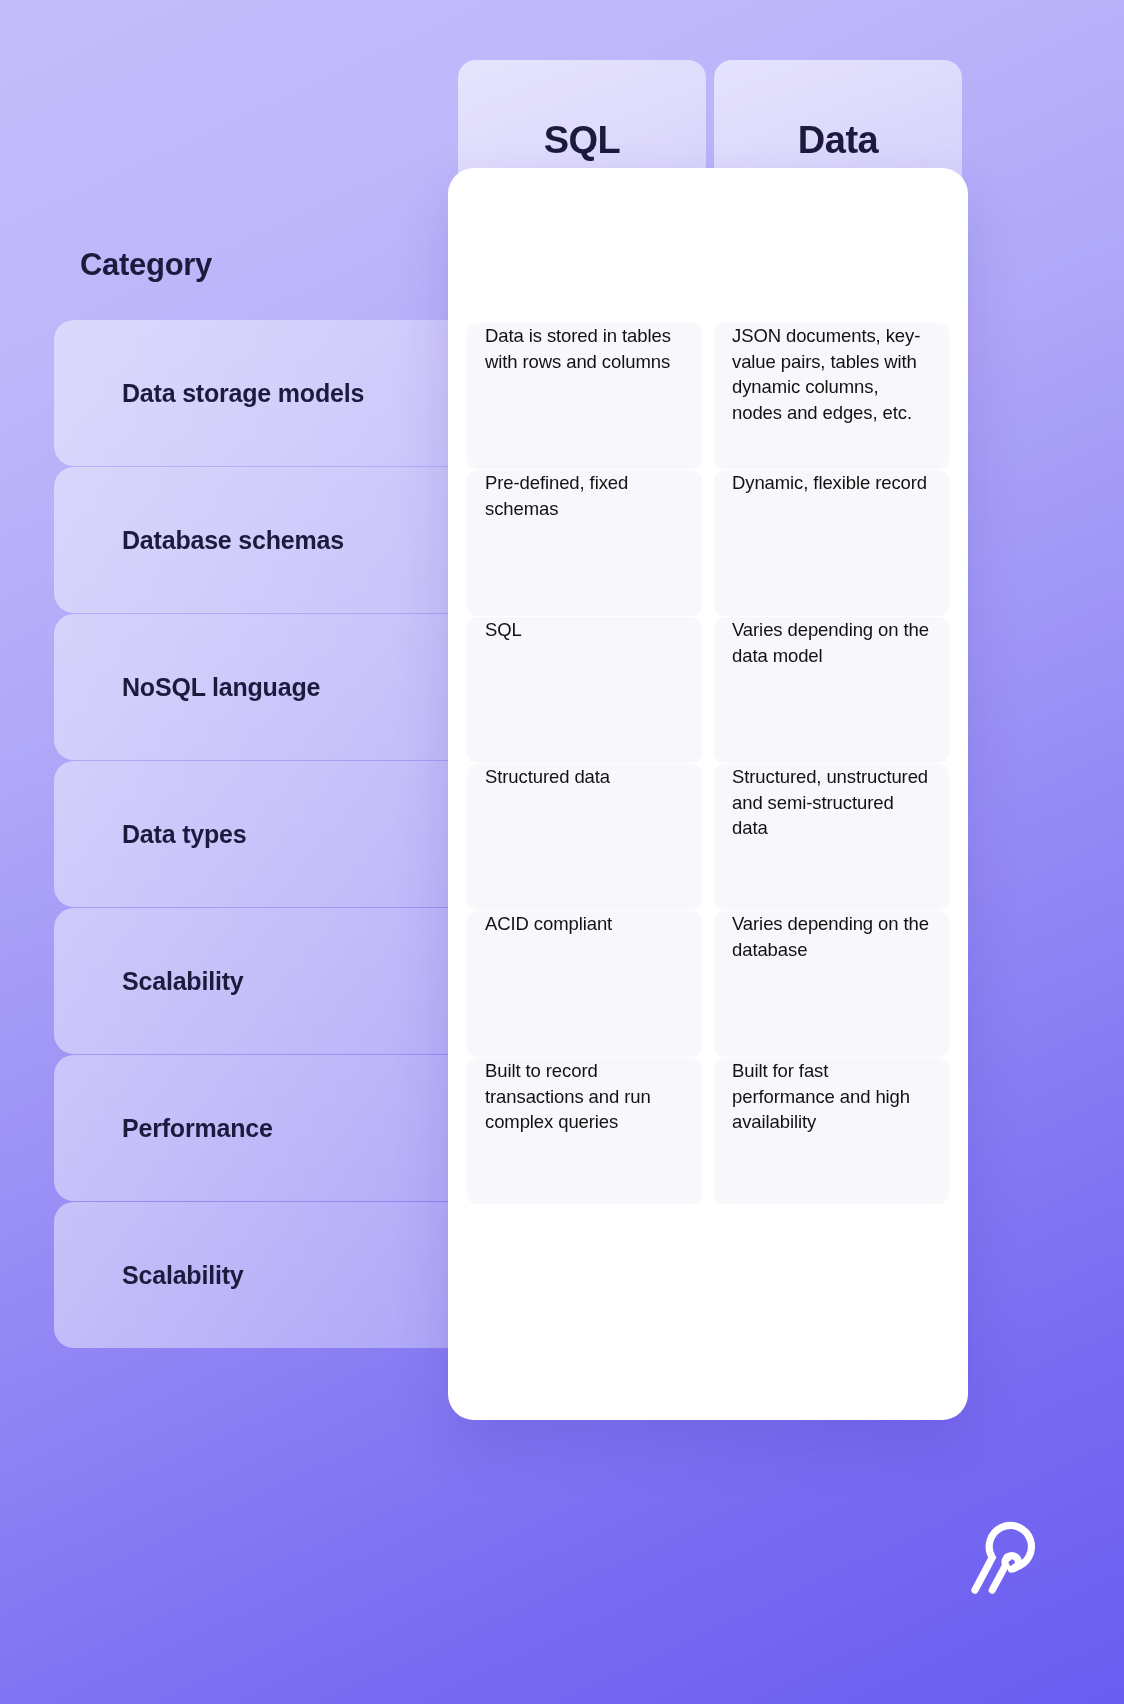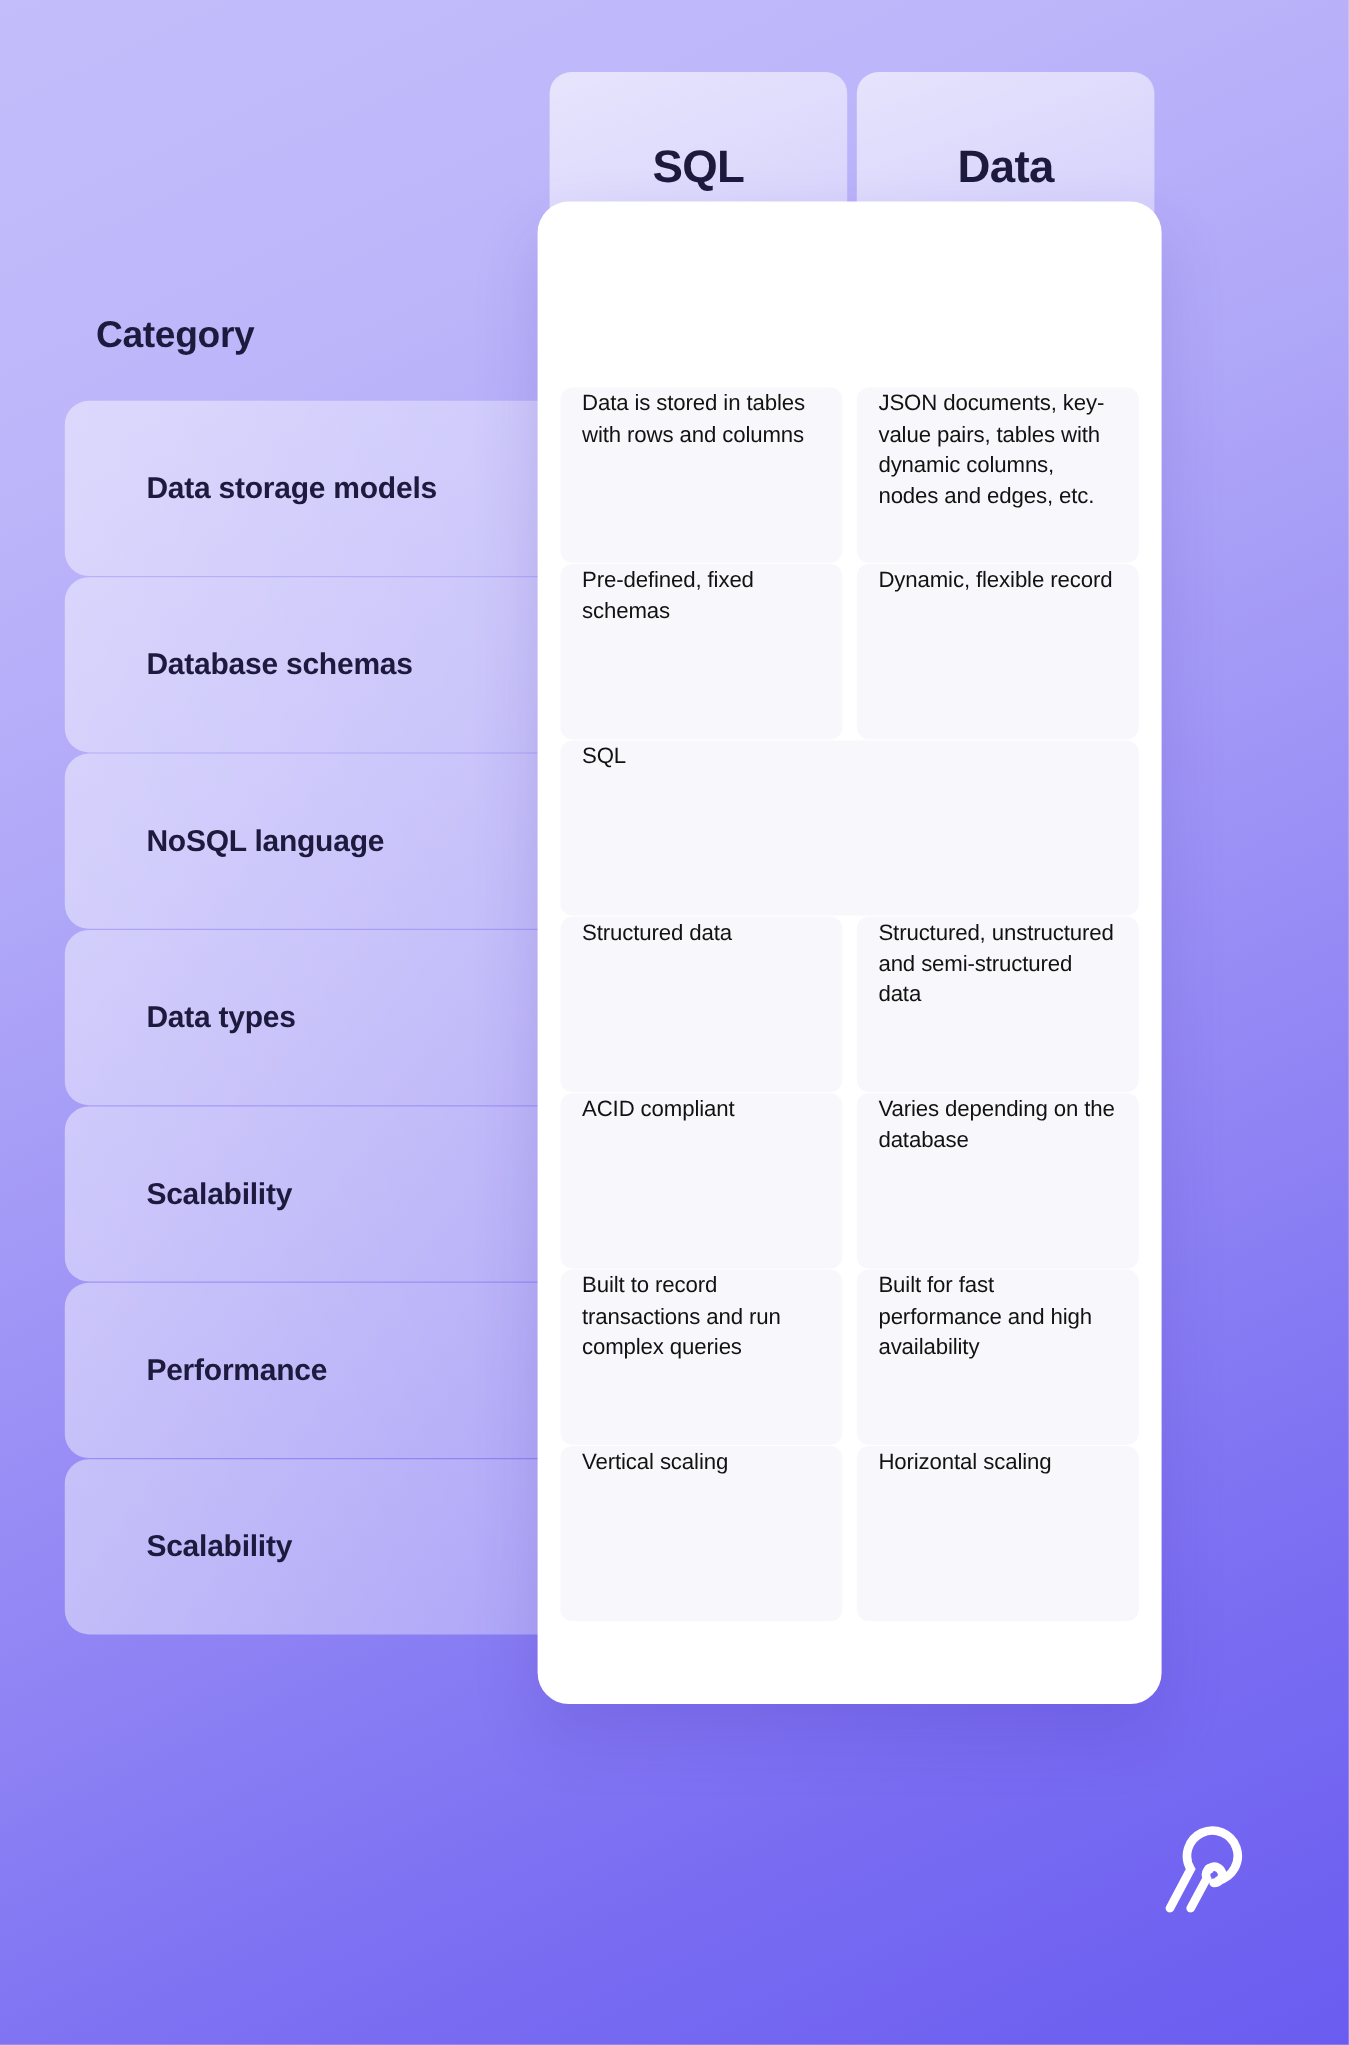--- a/index.html
+++ b/index.html
@@ -17,21 +17,21 @@
     position:relative;
     overflow:hidden;
   }
 
   
   .page { position:relative; width:1124px; height:1704px; }
 
   
   .cat-col {
     position:absolute;
-    left:54px; top:224px;
+    left:54px; top:210px;
     width:660px;
     text-align:right;
   }
   .cat-title {
     font-size:31px;
     font-weight:700;
     color:#1d1a3e;
     letter-spacing:-0.3px;
     padding-left:26px;
     height:110px;
@@ -166,20 +166,23 @@
       </div>
       <div class="cell">
         <span class="cell-text">Dynamic, flexible record</span>
       </div>
     </div>
 
     <div class="cell-row">
       <div class="cell">
         <span class="cell-text">SQL</span>
       </div>
+      <div class="cell">
+        <span class="cell-text">Varies depending on the data model</span>
+      </div>
     </div>
 
     <div class="cell-row">
       <div class="cell">
         <span class="cell-text">Structured data</span>
       </div>
       <div class="cell">
         <span class="cell-text">Structured, unstructured and semi-structured data</span>
       </div>
     </div>
@@ -195,28 +198,20 @@
 
     <div class="cell-row">
       <div class="cell">
         <span class="cell-text">Built to record transactions and run complex queries</span>
       </div>
       <div class="cell">
         <span class="cell-text">Built for fast performance and high availability</span>
       </div>
     </div>
 
-    <div class="cell-row">
-      <div class="cell">
-        <span class="cell-text">Vertical scaling</span>
-      </div>
-      <div class="cell">
-        <span class="cell-text">Horizontal scaling</span>
-      </div>
-    </div>
   </div>
 
   <svg class="logo" viewBox="0 0 100 100">
     <g fill="none" stroke="#ffffff" stroke-width="7.5" stroke-linecap="round">
       <path d="M 26 96 L 44 62 A 22 22 0 1 1 68 72"></path>
       <path d="M 44 96 L 58 70 A 7 7 0 1 1 64 74"></path>
       <circle cx="60" cy="62" r="4.2" fill="#ffffff" stroke="none"></circle>
     </g>
   </svg>
 

